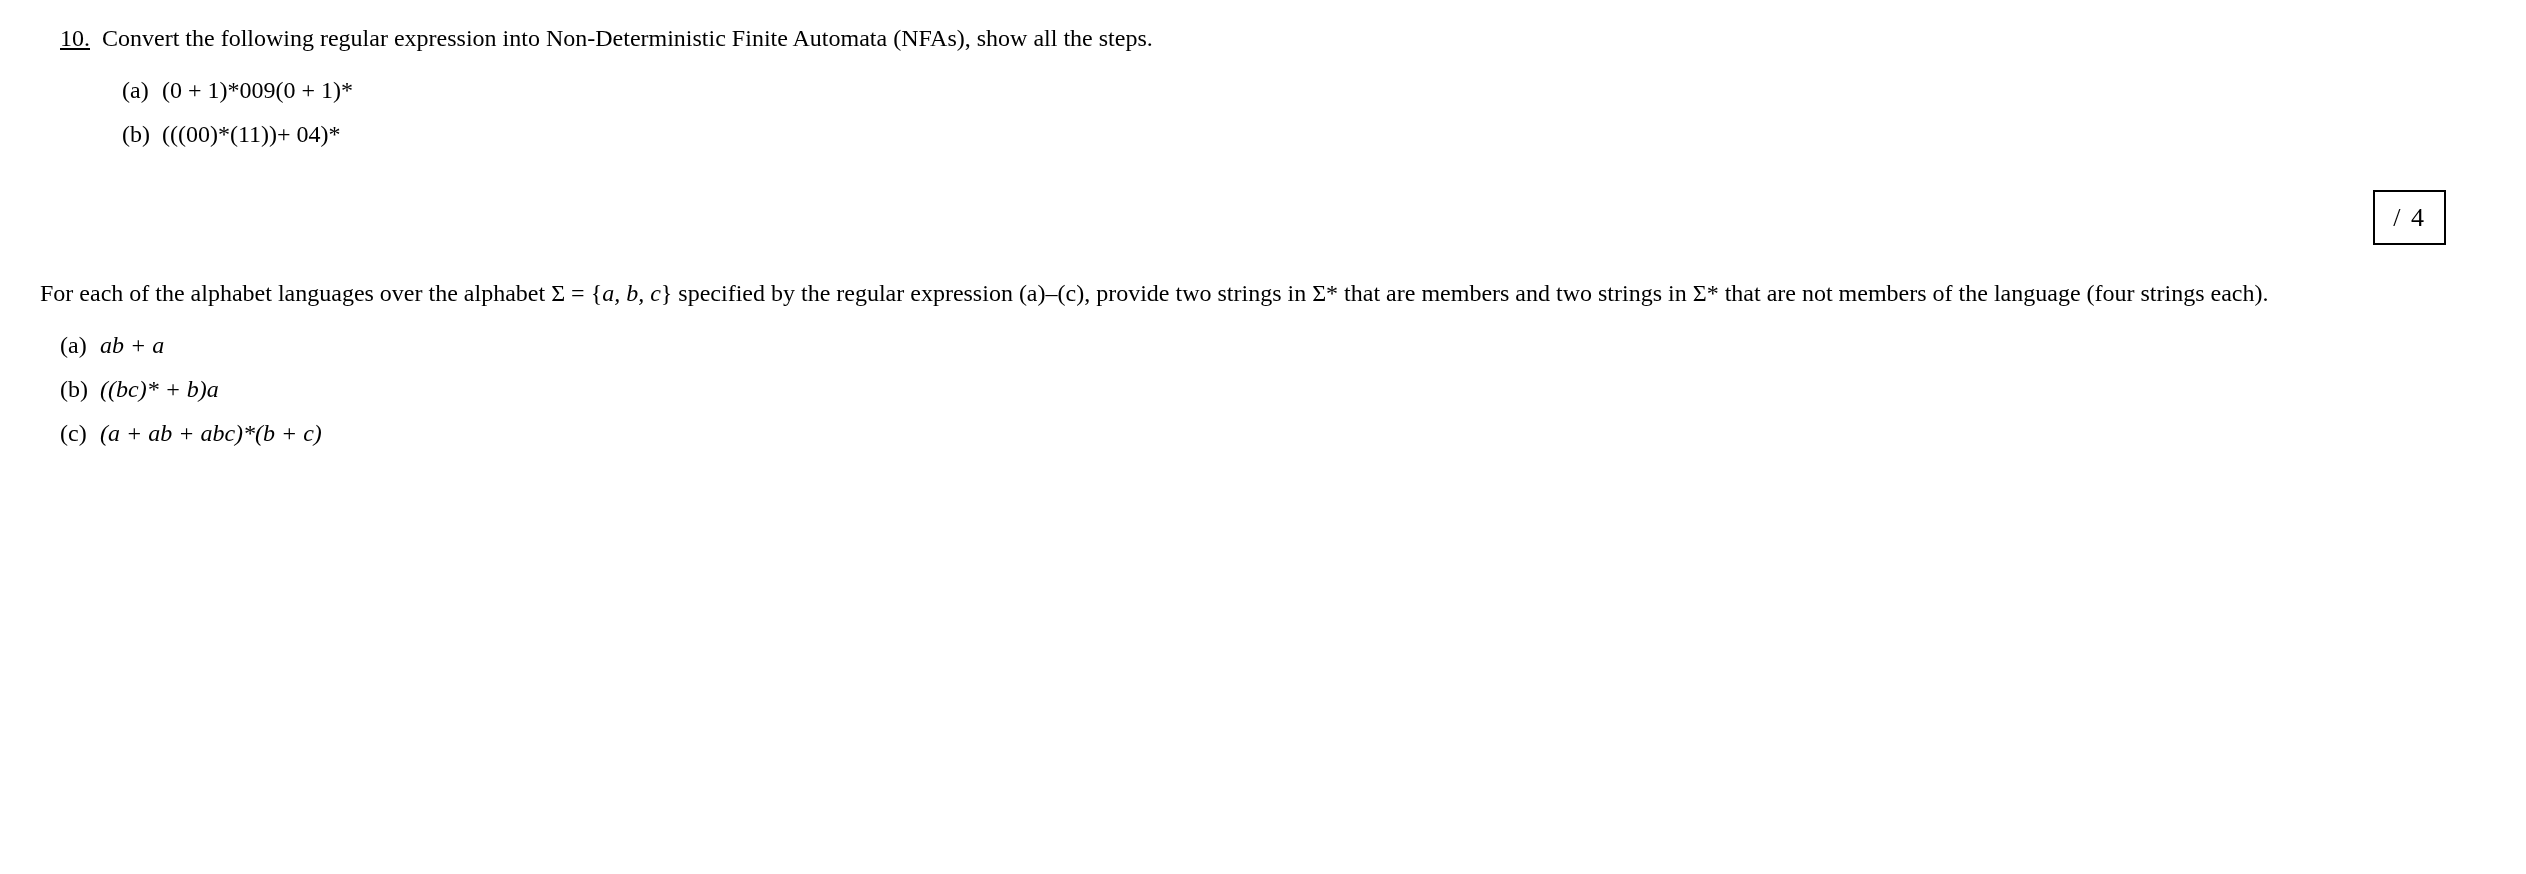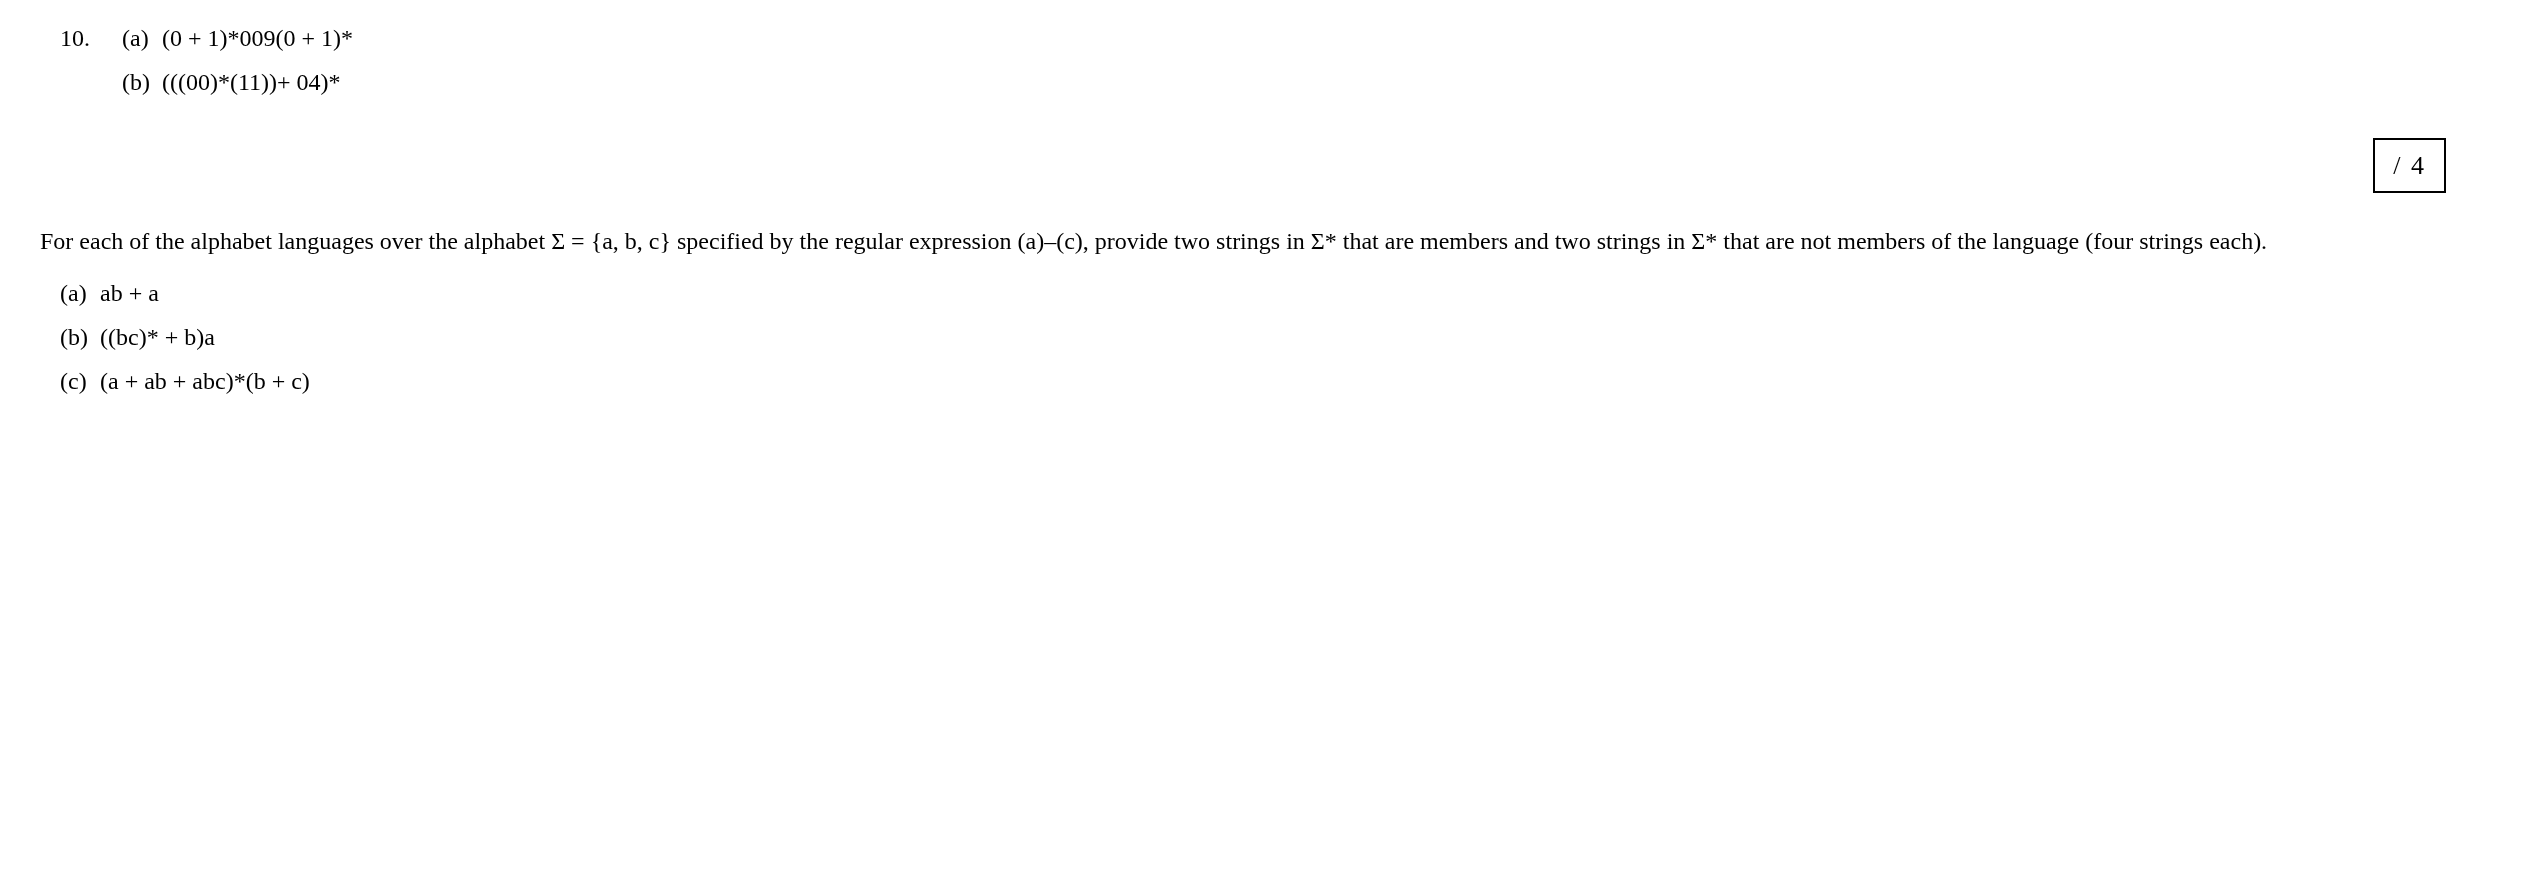--- a/index.html
+++ b/index.html
@@ -12,20 +12,21 @@
       padding: 20px 40px;
     }
     .question {
       display: flex;
       margin-bottom: 20px;
     }
     .qnum {
       min-width: 50px;
       text-align: right;
       padding-right: 12px;
+      text-decoration: underline;
     }
     .qbody {
       flex: 1;
     }
     .qtext {
       text-align: justify;
       margin-bottom: 16px;
     }
     .subparts {
       margin-left: 20px;
@@ -34,39 +35,41 @@
       display: flex;
       margin-bottom: 8px;
     }
     .sublabel {
       min-width: 40px;
     }
     .subtext {
       flex: 1;
     }
     .italic {
+      font-style: italic;
     }
     .score-box {
       display: flex;
       justify-content: flex-end;
       margin: 30px 40px 30px 0;
     }
     .score-inner {
       border: 2px solid #000;
       padding: 6px 18px;
       font-size: 26px;
       letter-spacing: 2px;
     }
   </style>
 </head>
 <body>
 
 <div class="question">
   <div class="qnum">10.</div>
   <div class="qbody">
+    <div class="qtext">Convert the following regular expression into Non-Deterministic Finite Automata (NFAs), show all the steps.</div>
     <div class="subparts">
       <div class="subpart">
         <div class="sublabel">(a)</div>
         <div class="subtext">(0 + 1)*009(0 + 1)*</div>
       </div>
       <div class="subpart">
         <div class="sublabel">(b)</div>
         <div class="subtext">(((00)*(11))+ 04)*</div>
       </div>
     </div>

